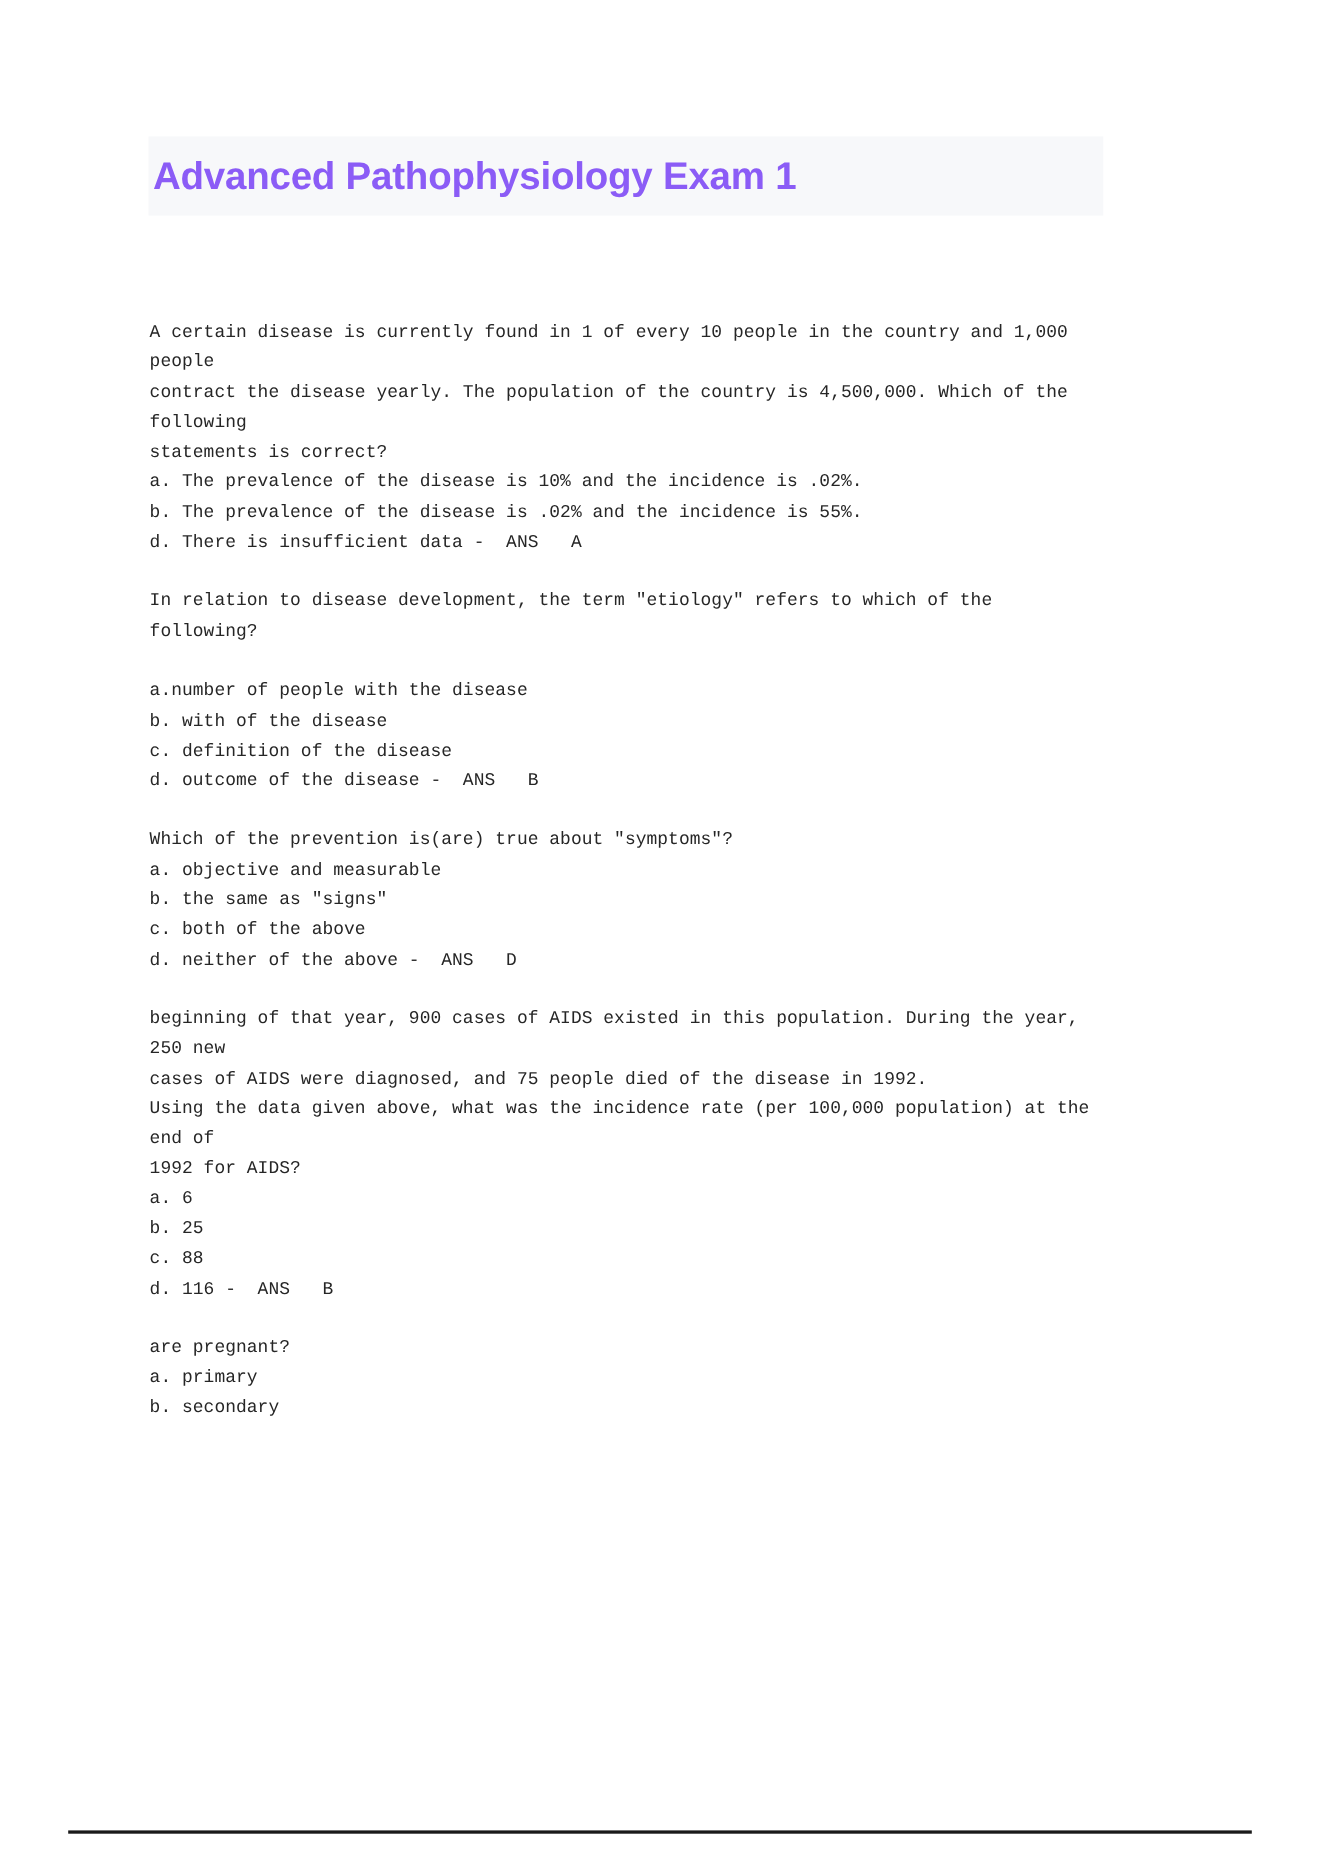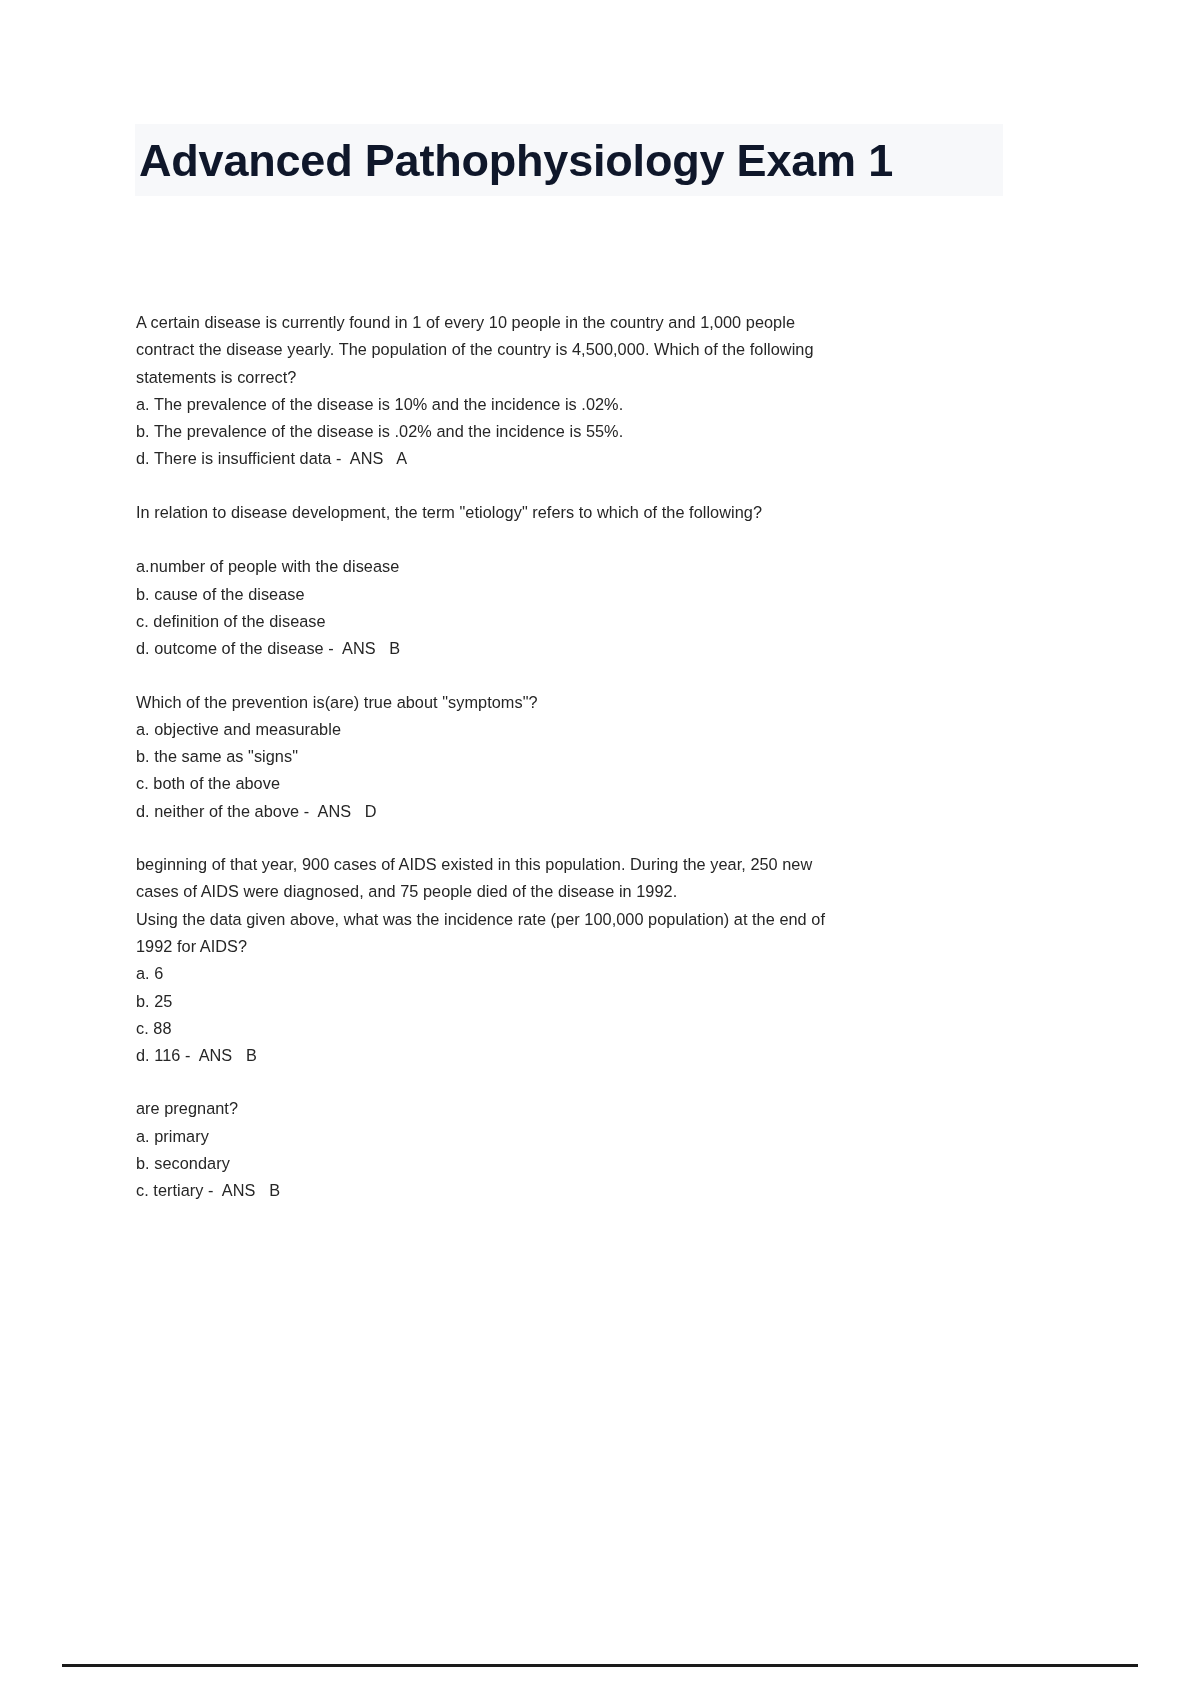--- a/index.html
+++ b/index.html
@@ -29,34 +29,35 @@
     position: absolute;
     left: 135px;
     top: 124px;
     width: 868px;
     height: 72px;
     background: #f7f8fa;
     display: flex;
     align-items: center;
   }
   .doc-title {
-    font-size: 45px;
+    font-size: 35px;
     font-weight: bold;
     letter-spacing: -0.2px;
-    color: #0f172a;
+    color: #8b5cf6;
     line-height: 1;
     padding-left: 4px;
     white-space: nowrap;
   }
   
   .content {
     position: absolute;
     left: 136px;
-    top: 309px;
+    top: 288px;
     width: 870px;
+    font-family: Liberation Mono, monospace;
   }
   .qblock {
     margin-bottom: 26px;
   }
   .line {
     font-size: 16.3px;
     line-height: 27.3px;
     color: #262626;
     letter-spacing: 0.05px;
     white-space: pre-wrap;
@@ -89,21 +90,21 @@
         <div class="line">contract the disease yearly. The population of the country is 4,500,000. Which of the following</div>
         <div class="line">statements is correct?</div>
         <div class="line">a. The prevalence of the disease is 10% and the incidence is .02%.</div>
         <div class="line">b. The prevalence of the disease is .02% and the incidence is 55%.</div>
         <div class="line">d. There is insufficient data -  ANS   A</div>
       </div>
       <div class="qblock">
         <div class="line">In relation to disease development, the term "etiology" refers to which of the following?</div>
         <div class="spacer-line"></div>
         <div class="line">a.number of people with the disease</div>
-        <div class="line">b. cause of the disease</div>
+        <div class="line">b. with of the disease</div>
         <div class="line">c. definition of the disease</div>
         <div class="line">d. outcome of the disease -  ANS   B</div>
       </div>
       <div class="qblock">
         <div class="line">Which of the prevention is(are) true about "symptoms"?</div>
         <div class="line">a. objective and measurable</div>
         <div class="line">b. the same as "signs"</div>
         <div class="line">c. both of the above</div>
         <div class="line">d. neither of the above -  ANS   D</div>
       </div>
@@ -114,18 +115,17 @@
         <div class="line">1992 for AIDS?</div>
         <div class="line">a. 6</div>
         <div class="line">b. 25</div>
         <div class="line">c. 88</div>
         <div class="line">d. 116 -  ANS   B</div>
       </div>
       <div class="qblock">
         <div class="line">are pregnant?</div>
         <div class="line">a. primary</div>
         <div class="line">b. secondary</div>
-        <div class="line">c. tertiary -  ANS   B</div>
       </div>
     </div>
 
   <div class="footer-rule"></div>
 </div>
 
 </body></html>

